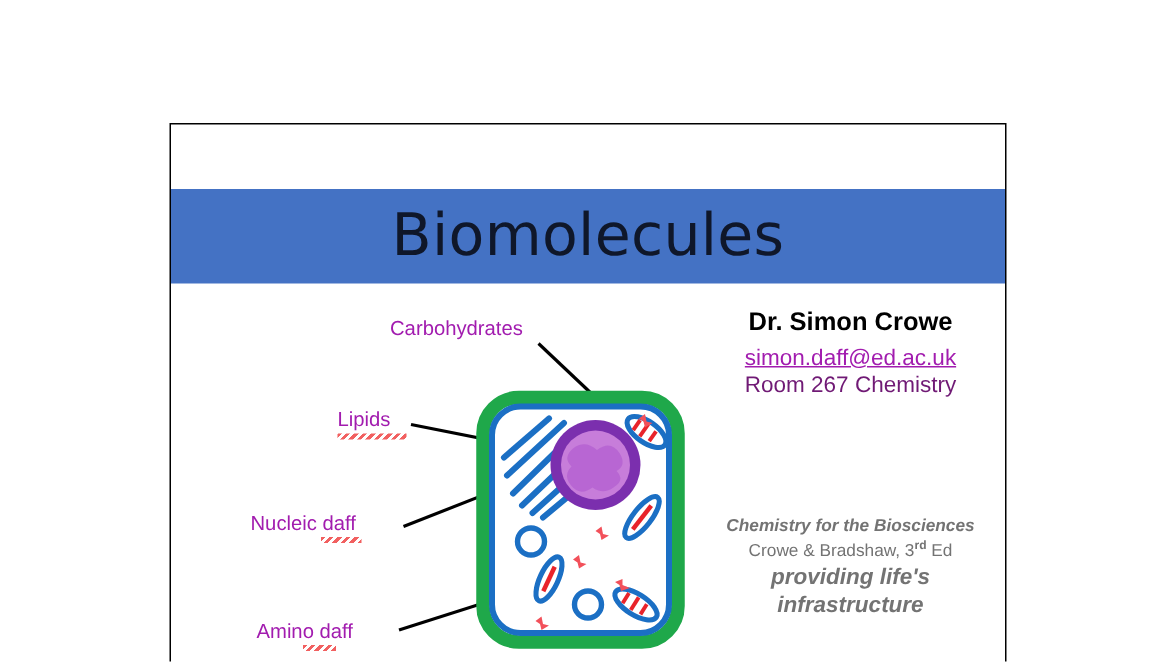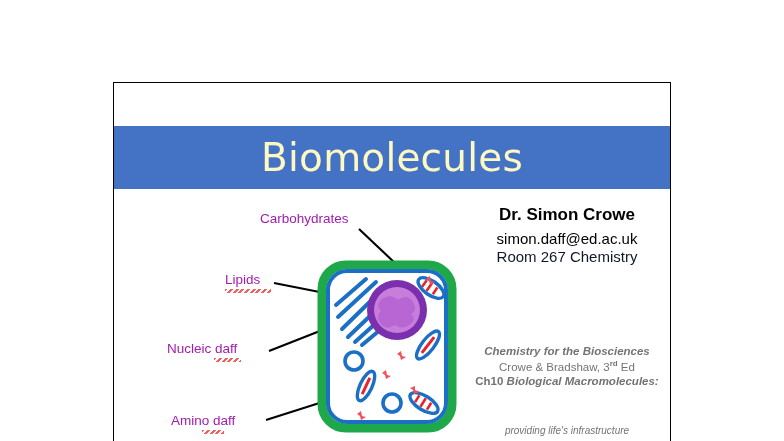--- a/index.html
+++ b/index.html
@@ -34,21 +34,21 @@
     left: 0;
     top: 43px;
     width: 100%;
     height: 63px;
     background: #4472C4;
     display: flex;
     align-items: center;
     justify-content: center;
   }
   #title-text {
-    color: #fef9c3;
+    color: #0f172a;
     font-size: 39px;
     font-weight: 400;
     letter-spacing: 0.2px;
     line-height: 1;
     font-family: "DejaVu Sans", sans-serif;
   }
 
   
   #contact-block {
     position: absolute;
@@ -61,27 +61,28 @@
     font-size: 17px;
     font-weight: bold;
     color: #000000;
     line-height: 1.15;
     font-family: "Liberation Sans", sans-serif;
   }
   #email-link {
     display: block;
     margin-top: 5px;
     font-size: 15px;
-    color: #000000;
+    color: #a21caf;
+    text-decoration: underline;
     font-family: "Liberation Sans", sans-serif;
     cursor: pointer;
   }
   #room-line {
     font-size: 15px;
-    color: #0f172a;
+    color: #701a75;
     margin-top: 1px;
     font-family: "Liberation Sans", sans-serif;
   }
 
   
   #book-block {
     position: absolute;
     left: 350px;
     top: 261px;
     width: 206px;
@@ -100,24 +101,23 @@
     font-weight: normal;
   }
   .book-authors sup { font-size: 8px; font-weight: bold; vertical-align: super; }
   .book-chapter {
     font-size: 11.5px;
     font-weight: bold;
   }
   .book-chapter .ch-num { font-style: normal; }
   .book-chapter .ch-name { font-style: italic; }
   .book-sub {
-    font-size: 10px;
-    font-weight: normal;
+    font-size: 15px;
+    font-weight: bold;
     font-style: italic;
-    margin-top: 36px;
   }
 
   
   .label {
     position: absolute;
     font-size: 13.5px;
     color: #a21caf;
     white-space: nowrap;
     font-family: "Liberation Sans", sans-serif;
   }
@@ -240,17 +240,16 @@
 
   <div id="contact-block">
     <div id="presenter-name">Dr. Simon Crowe</div>
     <span id="email-link">simon.daff@ed.ac.uk</span>
     <div id="room-line">Room 267 Chemistry</div>
   </div>
 
   <div id="book-block">
     <div class="book-title">Chemistry for the Biosciences</div>
     <div class="book-authors"><span>Crowe &amp; Bradshaw, 3</span><sup>rd</sup><span> Ed</span></div>
-    <div class="book-chapter"><span class="ch-num">Ch10 </span><span class="ch-name">Biological Macromolecules:</span></div>
     <div class="book-sub">providing life's infrastructure</div>
   </div>
 
 </div>
 
 </body></html>

